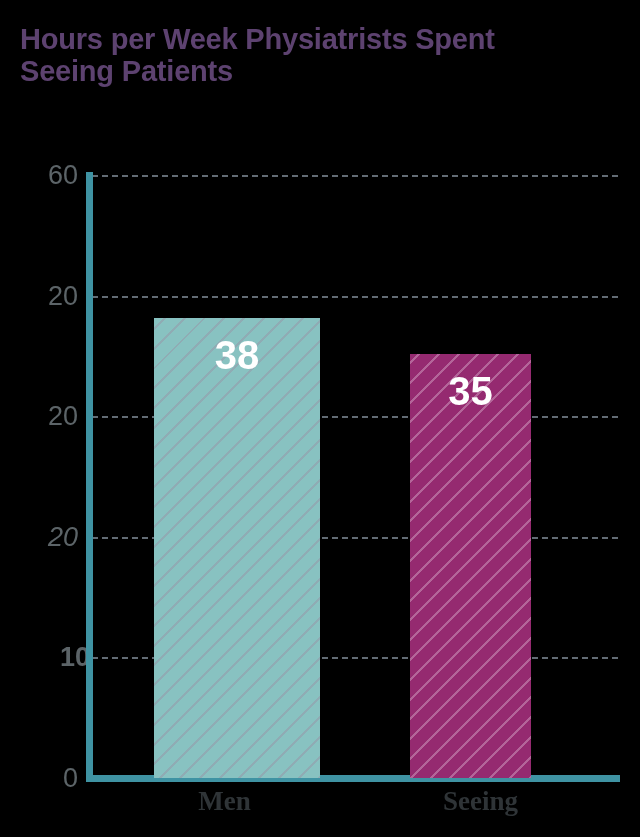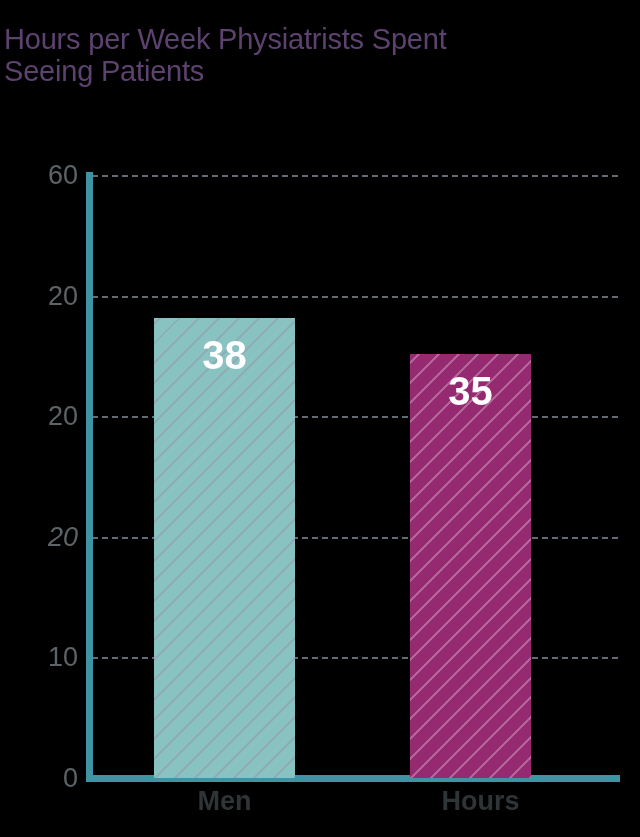--- a/index.html
+++ b/index.html
@@ -12,27 +12,27 @@
     height: 837px;
     position: relative;
     overflow: hidden;
     font-family: "Liberation Sans", sans-serif;
     -webkit-font-smoothing: antialiased;
   }
 
   
   #chart-title {
     position: absolute;
-    left: 4px;
+    left: 20px;
     top: 23px;
     width: 600px;
     color: #5d4270;
     font-size: 29px;
     line-height: 32px;
-    font-weight: normal;
+    font-weight: bold;
     letter-spacing: -0.2px;
     font-family: "Liberation Sans Narrow", "Liberation Sans", sans-serif;
     white-space: pre-line;
   }
 
   
   #plot {
     position: absolute;
     left: 0;
     top: 0;
@@ -116,53 +116,53 @@
   }
 
   .xtick-label {
     position: absolute;
     top: 786px;
     text-align: center;
     color: #2f3437;
     font-size: 27px;
     line-height: 30px;
     font-weight: bold;
-    font-family: Liberation Sans, sans-serif;
+    font-family: Liberation Serif, serif;
   }
 </style>
 </head>
 <body>
 
 <div id="chart-title">Hours per Week Physiatrists Spent
 Seeing Patients</div>
 
 <div id="plot">
 
   <div class="gridline" style="top:175px;"></div>
   <div class="gridline" style="top:296px;"></div>
   <div class="gridline" style="top:416px;"></div>
   <div class="gridline" style="top:537px;"></div>
   <div class="gridline" style="top:657px;"></div>
 
   <div class="ytick-label" style="top:162px; width:78px; left:0;">60</div>
   <div class="ytick-label" style="top:283px; width:78px; left:0;">20</div>
   <div class="ytick-label" style="top:403px; width:78px; left:0;">20</div>
   <div class="ytick-label" style="top:524px; width:78px; left:0;font-style:italic;">20</div>
-  <div class="ytick-label" style="top:644px; width:78px; left:0;">10</div>
+  <div class="ytick-label" style="top:644px; width:78px; left:12px;font-weight:bold;">10</div>
   <div class="ytick-label" style="top:765px; width:78px; left:0;">0</div>
 
   <div id="y-axis-line"></div>
   <div id="x-axis-line"></div>
 
-  <div class="bar" id="bar-men" style="left:154px; width:141px; height:460px;">
+  <div class="bar" id="bar-men" style="left:154px; width:166px; height:460px;">
     <div class="bar-inner"></div>
     <div class="bar-value" style="top:17px;">38</div>
   </div>
 
   <div class="bar" id="bar-women" style="left:410px; width:121px; height:424px;">
     <div class="bar-inner"></div>
     <div class="bar-value" style="top:17px;">35</div>
   </div>
 
   <div class="xtick-label" style="left:154px; width:141px;">Men</div>
-  <div class="xtick-label" style="left:410px; width:141px;">Hours</div>
+  <div class="xtick-label" style="left:410px; width:141px;">Seeing</div>
 
 </div>
 
 </body></html>

